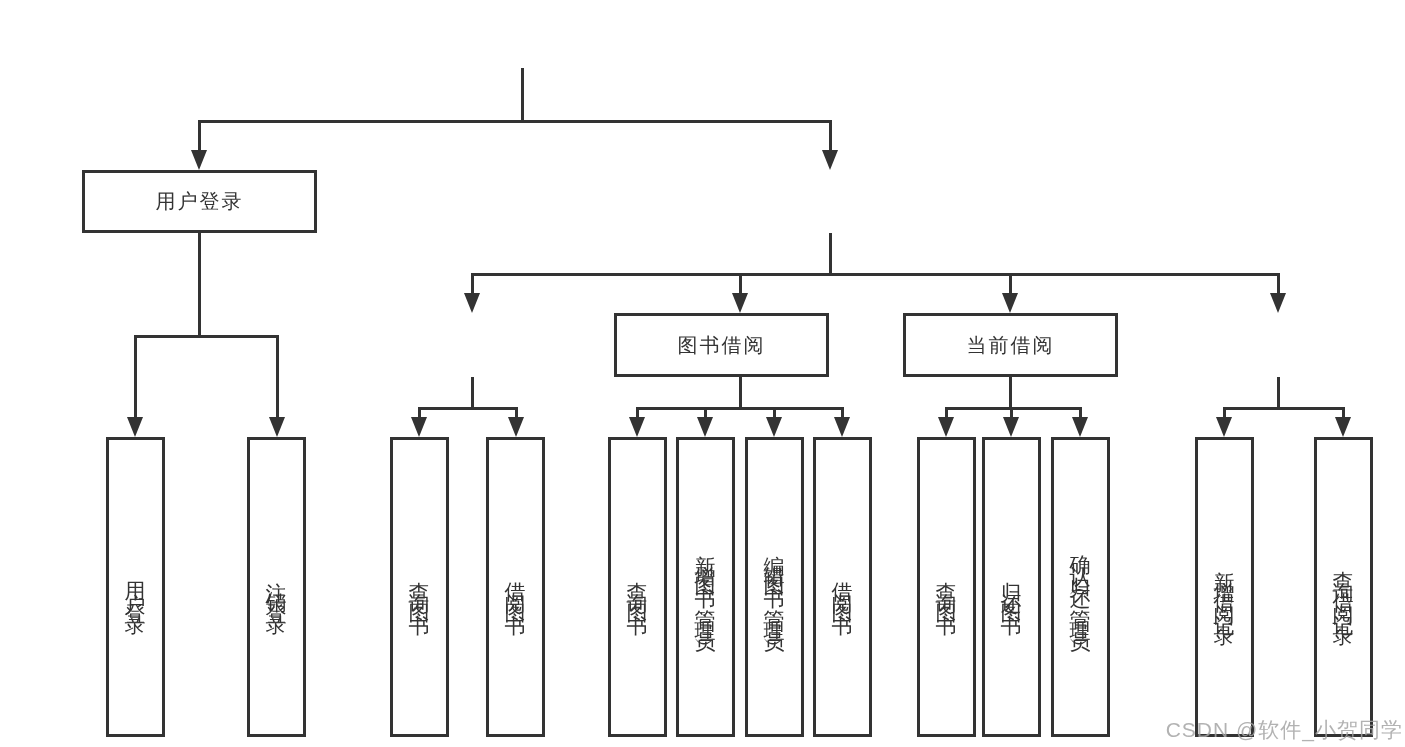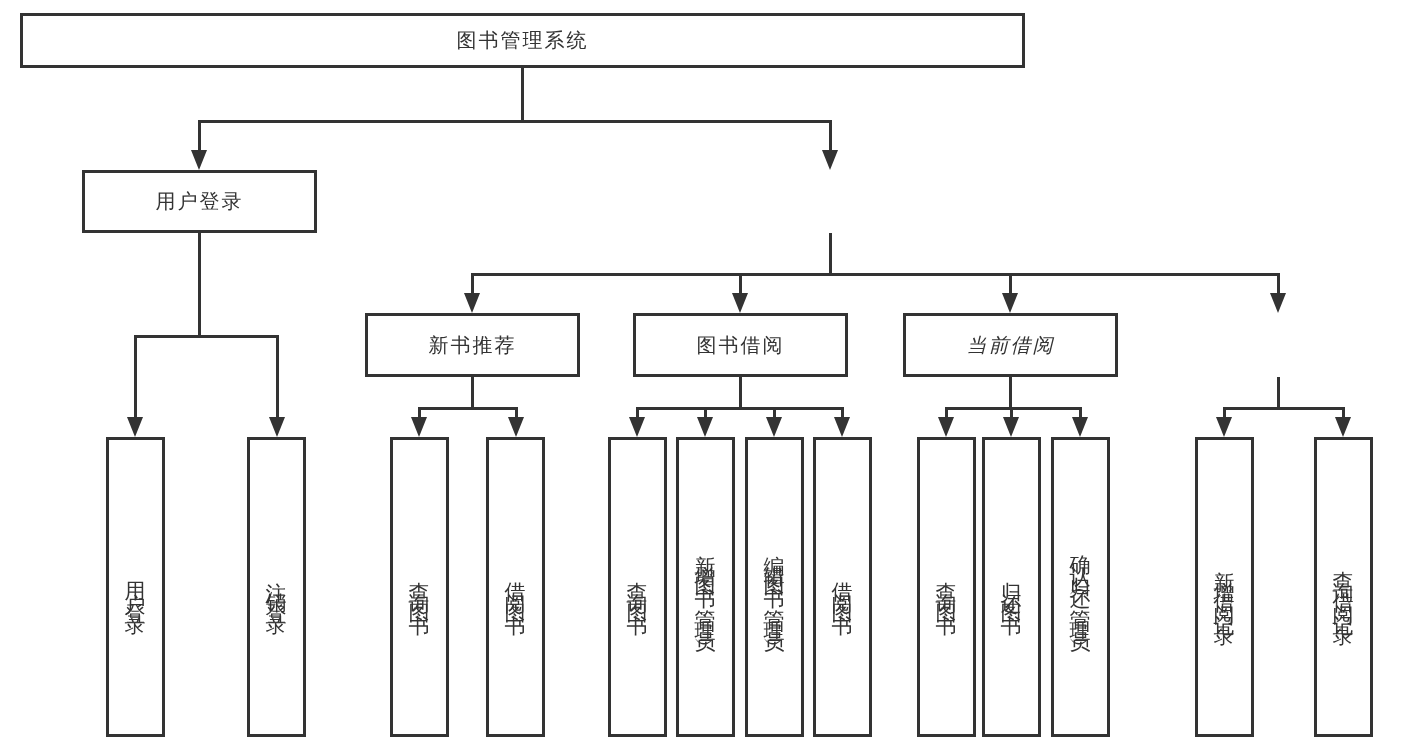--- a/index.html
+++ b/index.html
@@ -70,23 +70,20 @@
     color: rgba(165, 165, 165, 0.85);
     letter-spacing: 1px;
     white-space: nowrap;
   }
 </style>
 </head>
 <body>
 
 <div class="canvas">
 
-  <div class="hbox" style="left:20px; top:13px; width:1005px; height:55px;">
-    <span>图书管理系统</span>
-  </div>
 
   <div class="line" style="left:521px; top:68px;  width:3px;  height:52px;"></div>
   <div class="line" style="left:198px; top:120px; width:634px; height:3px;"></div>
   <div class="line" style="left:198px; top:120px; width:3px;  height:36px;"></div>
   <div class="arrow" style="left:191px; top:150px;"></div>
   <div class="line" style="left:829px; top:120px; width:3px;  height:36px;"></div>
   <div class="arrow" style="left:822px; top:150px;"></div>
 
   <div class="hbox" style="left:82px; top:170px; width:235px; height:63px;">
     <span>用户登录</span>
@@ -103,27 +100,24 @@
   <div class="line" style="left:471px; top:273px; width:809px; height:3px;"></div>
   <div class="line" style="left:471px;  top:273px; width:3px; height:24px;"></div>
   <div class="arrow" style="left:464px;  top:293px;"></div>
   <div class="line" style="left:739px;  top:273px; width:3px; height:24px;"></div>
   <div class="arrow" style="left:732px;  top:293px;"></div>
   <div class="line" style="left:1009px; top:273px; width:3px; height:24px;"></div>
   <div class="arrow" style="left:1002px; top:293px;"></div>
   <div class="line" style="left:1277px; top:273px; width:3px; height:24px;"></div>
   <div class="arrow" style="left:1270px; top:293px;"></div>
 
-  <div class="hbox" style="left:365px; top:313px; width:215px; height:64px;">
-    <span>新书推荐</span>
-  </div>
-  <div class="hbox" style="left:633px; top:313px; width:215px; height:64px;">
+  <div class="hbox" style="left:614px; top:313px; width:215px; height:64px;">
     <span>图书借阅</span>
   </div>
-  <div class="hbox" style="left:903px; top:313px; width:215px; height:64px;font-style:italic;">
+  <div class="hbox" style="left:903px; top:313px; width:215px; height:64px;">
     <span>当前借阅</span>
   </div>
 
   <div class="line" style="left:471px; top:377px; width:3px;  height:30px;"></div>
   <div class="line" style="left:418px; top:407px; width:100px; height:3px;"></div>
   <div class="line" style="left:418px; top:407px; width:3px; height:13px;"></div>
   <div class="arrow" style="left:411px; top:417px;"></div>
   <div class="line" style="left:515px; top:407px; width:3px; height:13px;"></div>
   <div class="arrow" style="left:508px; top:417px;"></div>
 
@@ -191,14 +185,15 @@
     <span>确认归还（管理员）</span>
   </div>
 
   <div class="vbox" style="left:1195px;">
     <span>新增借阅记录</span>
   </div>
   <div class="vbox" style="left:1314px;">
     <span>查询借阅记录</span>
   </div>
 
+  <div class="watermark">CSDN @软件_小贺同学</div>
 
 </div>
 
 </body></html>

